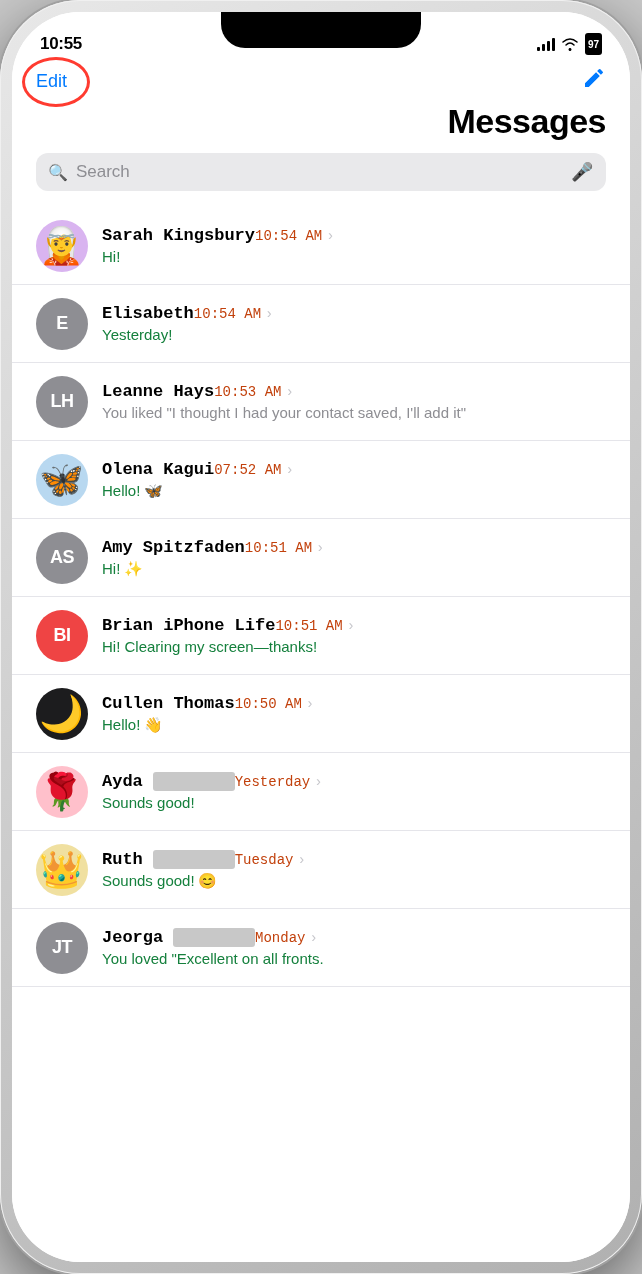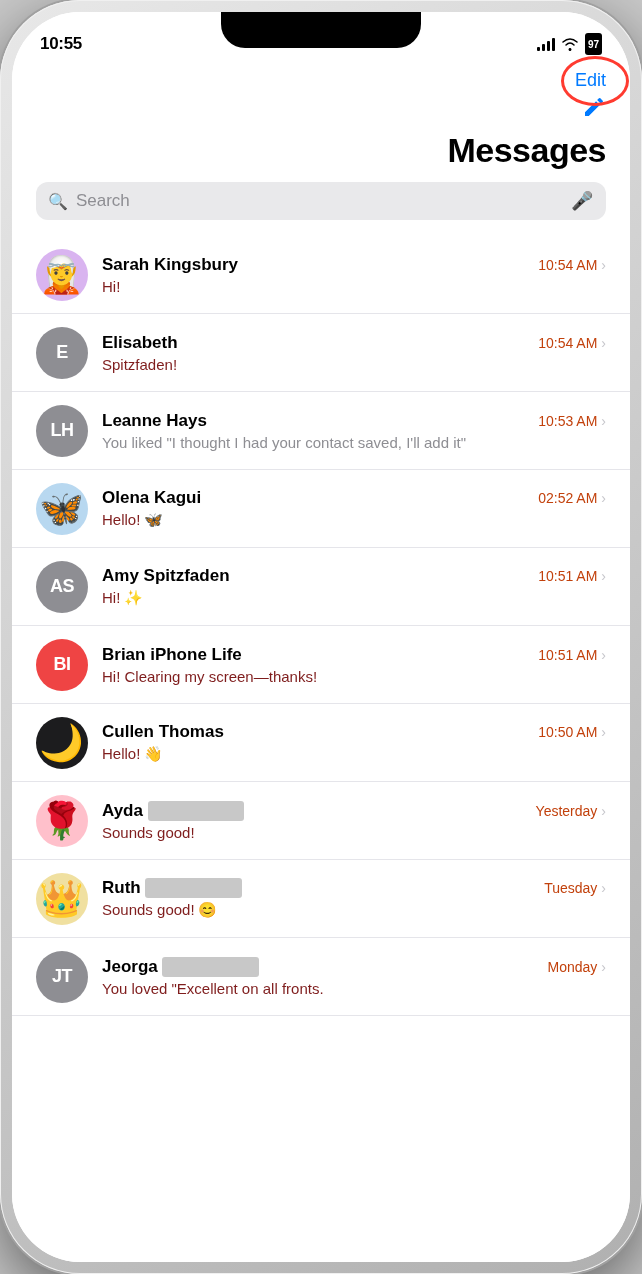--- a/index.html
+++ b/index.html
@@ -131,23 +131,22 @@
     }
 
     
     .header {
       padding: 4px 24px 0;
     }
 
     .header-top {
       display: flex;
       justify-content: space-between;
-      align-items: flex-end;
+      align-items: center;
       margin-bottom: 6px;
-      flex-direction: column;
     }
 
     .edit-btn-container {
       position: relative;
     }
 
     .edit-circle {
       position: absolute;
       top: -10px;
       left: -14px;
@@ -249,23 +248,23 @@
       letter-spacing: -0.5px;
     }
 
     .message-content {
       flex: 1;
       min-width: 0;
     }
 
     .message-header-row {
       display: flex;
-      justify-content: space-between;
       align-items: baseline;
       margin-bottom: 3px;
+      font-family: Liberation Mono, monospace;
     }
 
     .contact-name {
       font-size: 17px;
       font-weight: 600;
       color: #000;
       white-space: nowrap;
       overflow: hidden;
       text-overflow: ellipsis;
       max-width: 280px;
@@ -284,21 +283,21 @@
       white-space: nowrap;
     }
 
     .chevron {
       color: #c7c7cc;
       font-size: 14px;
     }
 
     .message-preview {
       font-size: 15px;
-      color: #7f1d1d;
+      color: #15803d;
       white-space: nowrap;
       overflow: hidden;
       text-overflow: ellipsis;
     }
 
     .message-preview-2line {
       font-size: 15px;
       color: #8e8e93;
       display: -webkit-box;
       -webkit-line-clamp: 2;
@@ -391,21 +390,21 @@
       <span class="avatar-initials">E</span>
     </div>
     <div class="message-content">
       <div class="message-header-row">
         <span class="contact-name">Elisabeth</span>
         <div class="message-meta">
           <span class="message-time">10:54 AM</span>
           <span class="chevron">›</span>
         </div>
       </div>
-      <div class="message-preview">Spitzfaden!</div>
+      <div class="message-preview">Yesterday!</div>
     </div>
   </div>
           <div class="message-item">
     <div class="avatar" style="background-color: #8e8e93;">
       <span class="avatar-initials">LH</span>
     </div>
     <div class="message-content">
       <div class="message-header-row">
         <span class="contact-name">Leanne Hays</span>
         <div class="message-meta">
@@ -417,21 +416,21 @@
     </div>
   </div>
           <div class="message-item">
     <div class="avatar" style="background-color: #b8d8f0;">
       <span class="avatar-emoji">🦋</span>
     </div>
     <div class="message-content">
       <div class="message-header-row">
         <span class="contact-name">Olena Kagui</span>
         <div class="message-meta">
-          <span class="message-time">02:52 AM</span>
+          <span class="message-time">07:52 AM</span>
           <span class="chevron">›</span>
         </div>
       </div>
       <div class="message-preview">Hello! 🦋</div>
     </div>
   </div>
           <div class="message-item">
     <div class="avatar" style="background-color: #8e8e93;">
       <span class="avatar-initials">AS</span>
     </div>

